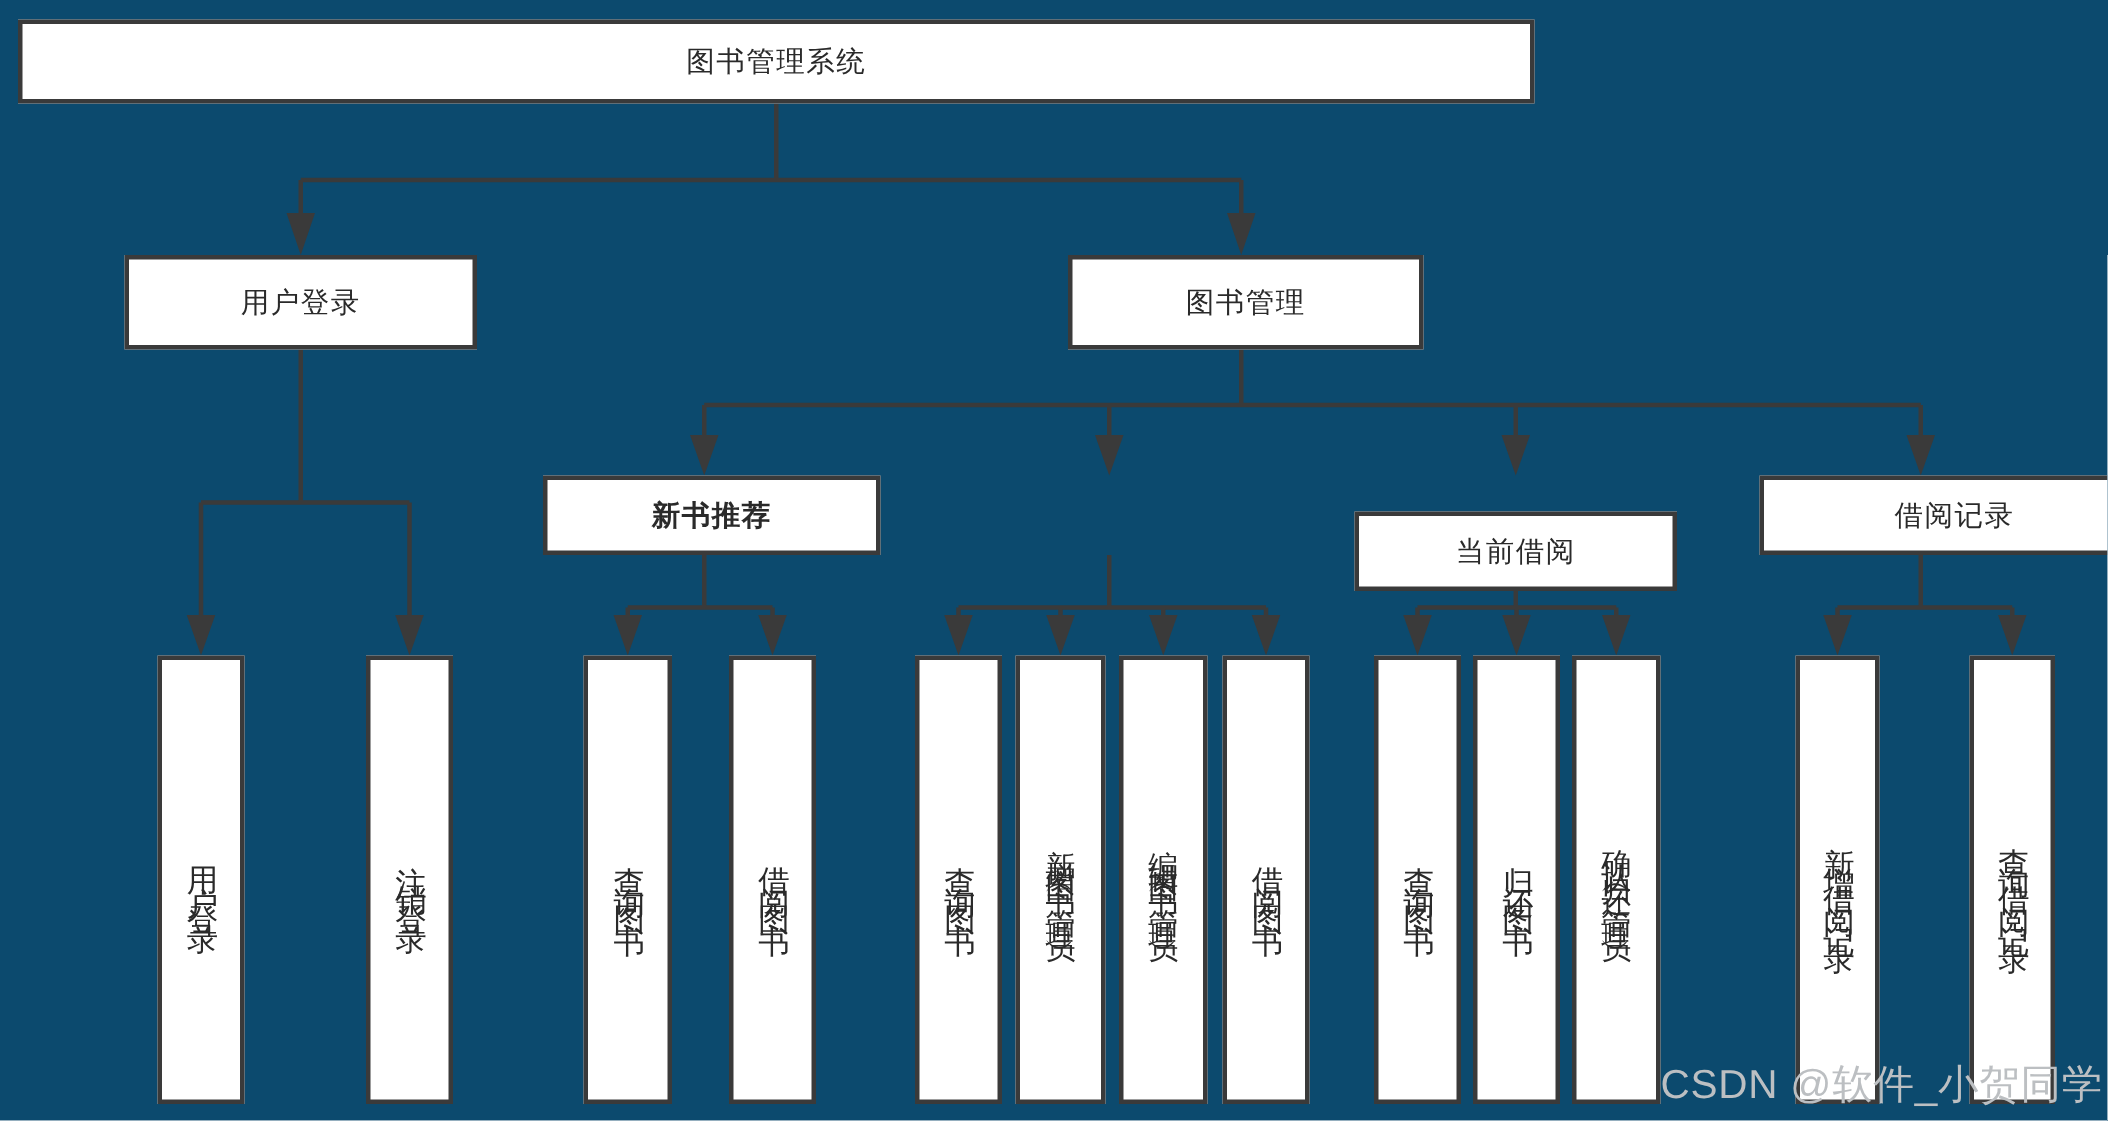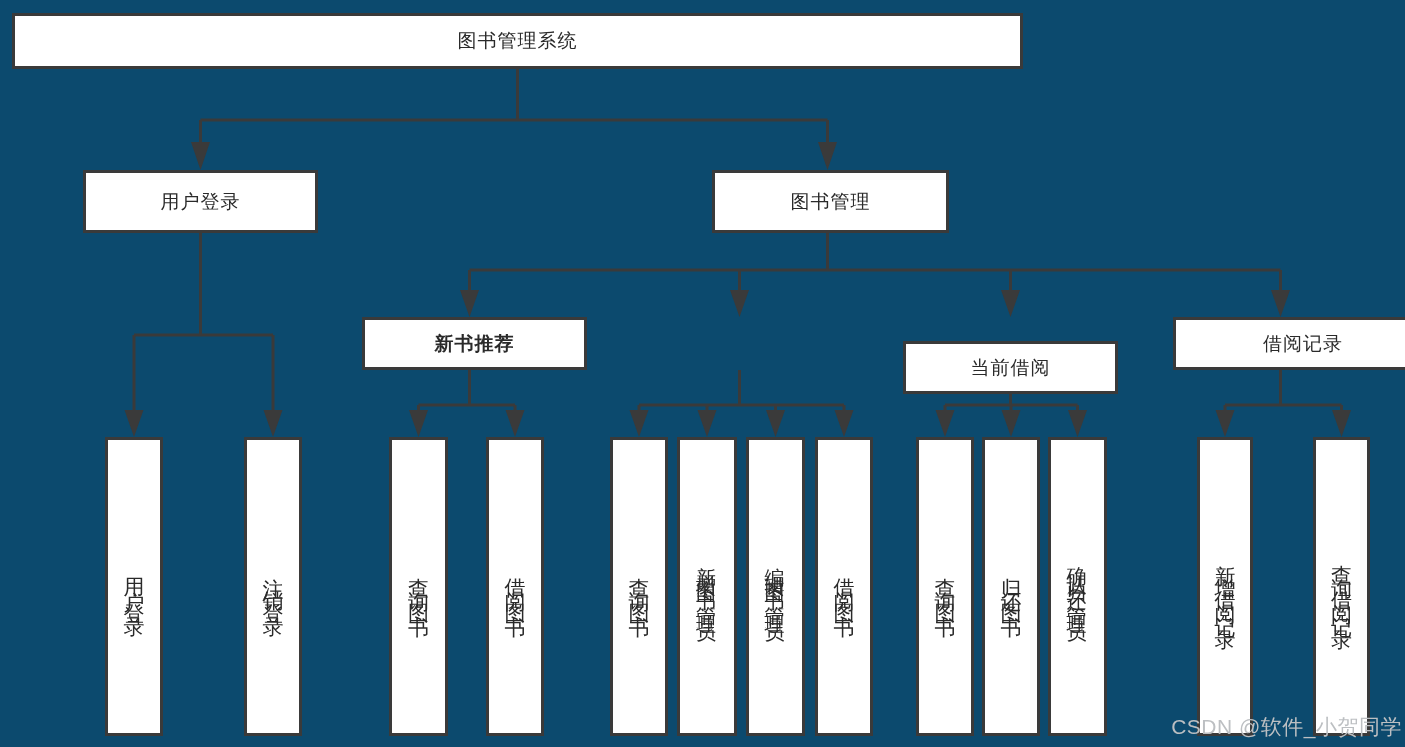--- a/index.html
+++ b/index.html
@@ -56,21 +56,21 @@
     letter-spacing: 13px;
   }
   .v-long {
     font-size: 20px;
     letter-spacing: 8px;
   }
   .watermark {
     position: absolute;
     right: 3px;
     bottom: 6px;
-    font-size: 21px;
+    font-size: 27px;
     color: #bcbfc2;
     letter-spacing: 0.5px;
     white-space: nowrap;
     z-index: 5;
   }
 </style>
 </head>
 <body>
 
 <div id="stage">

